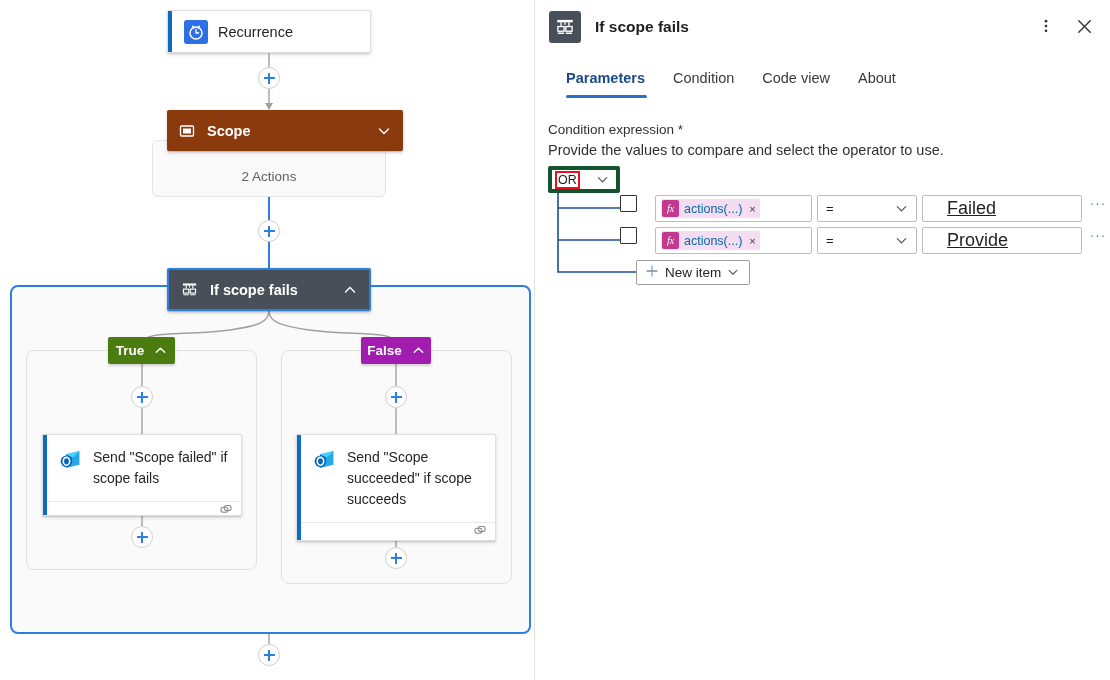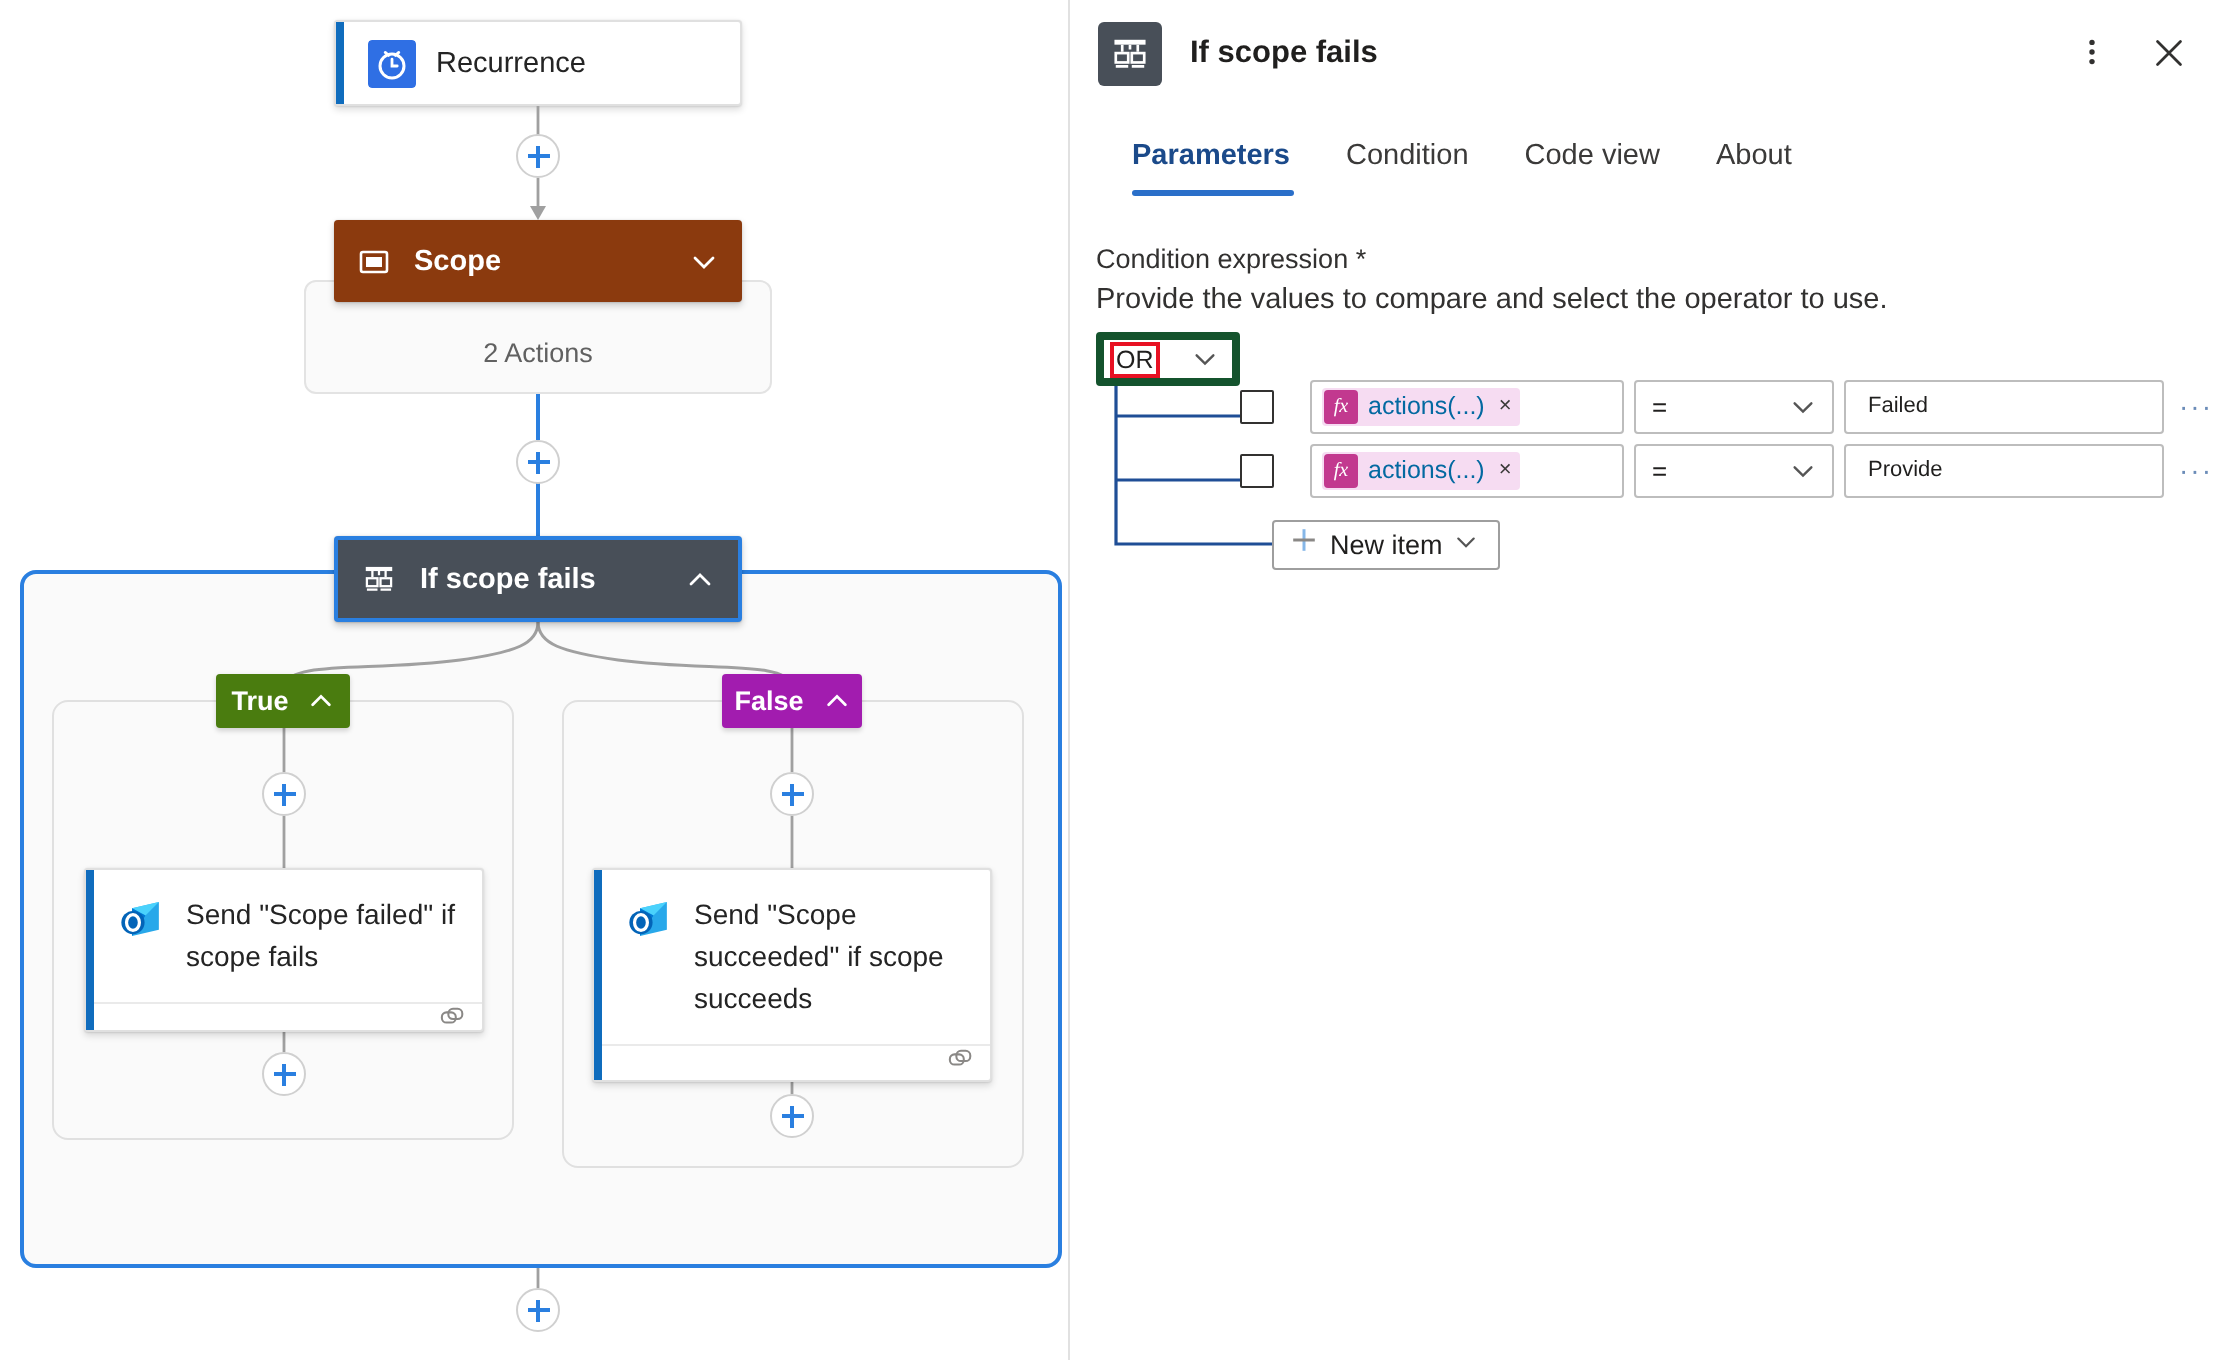--- a/index.html
+++ b/index.html
@@ -134,21 +134,21 @@
     background: #fff; display: flex; align-items: center; z-index: 3;
   }
   .logic-dd .val {
     margin-left: 3px; font-size: 12.5px; color: #201f1e;
     border: 2px solid #e81123; padding: 0px 1px; line-height: 14px;
   }
   .logic-dd .cv { position: absolute; right: 7px; display: flex; }
 
   svg.tree { position: absolute; left: 0; top: 0; width: 574px; height: 300px; z-index: 1; pointer-events:none; }
 
-  .row { position: absolute; height: 16px; display: flex; align-items: center; }
+  .row { position: absolute; height: 16px; display: flex; }
   .cbx { width: 17px; height: 17px; border: 1.6px solid #323130; border-radius: 1px; background: #fff; }
   .token-field {
     width: 157px; height: 27px; border: 1px solid #bdbdbd; border-radius: 2px;
     background: #fff; display: flex; align-items: center; padding-left: 5px;
   }
   .chip {
     display: flex; align-items: center; background: #f6dcf2; border-radius: 2px;
     height: 19px; padding-right: 4px;
   }
   .chip .fx {
@@ -161,21 +161,21 @@
   .op-dd {
     width: 100px; height: 27px; border: 1px solid #bdbdbd; border-radius: 2px;
     background: #fff; display: flex; align-items: center; position: relative;
   }
   .op-dd .v { margin-left: 8px; font-size: 13px; color: #201f1e; }
   .op-dd .cv { position: absolute; right: 8px; display: flex; }
   .val-field {
     width: 160px; height: 27px; border: 1px solid #bdbdbd; border-radius: 2px;
     background: #fff; display: flex; align-items: center;
   }
-  .val-field .v { margin-left: 11px; font-size: 11px; color: #201f1e; }
+  .val-field .v { margin-left: 24px; font-size: 18px; color: #201f1e; text-decoration: underline; }
   .more-btn { width: 20px; display: flex; align-items: center; justify-content: center;
               color: #6b8cb8; font-size: 14px; letter-spacing: 1px; cursor: pointer; }
 
   .newitem {
     position: absolute; left: 637px; top: 260px;
     height: 25px; border: 1px solid #9e9e9e; border-radius: 2px; background: #fff;
     display: flex; align-items: center; padding: 0 10px 0 8px; z-index: 3; cursor: pointer;
   }
   .newitem .lbl { font-size: 13.5px; color: #201f1e; margin: 0 6px; }
 </style>
@@ -226,21 +226,21 @@
         </svg>
       </div>
       <div class="ttl">Recurrence</div>
     </div>
 
     <div class="plus" style="left:258px; top:67px;"></div>
 
     <div class="scope-body" style="left:152px; top:140px; width:234px; height:57px;">
       <span>2 Actions</span>
     </div>
-    <div class="scope-head" style="left:167px; top:110px; width:204px; height:41px;">
+    <div class="scope-head" style="left:167px; top:110px; width:236px; height:41px;">
       <div style="margin-left:12px;display:flex">
         <svg width="16" height="16" viewBox="0 0 16 16">
           <rect x="1.5" y="3" width="13" height="10" rx="1" fill="none" stroke="#fff" stroke-width="1.3"></rect>
           <rect x="4" y="5.5" width="8" height="5" fill="#fff"></rect>
         </svg>
       </div>
       <div class="ttl" style="margin-left:12px">Scope</div>
       <div style="position:absolute;right:12px;display:flex">
         <svg width="14" height="14" viewBox="0 0 14 14">
             <path d="M2.5 5 L7 9.5 L11.5 5" fill="none" stroke="#fff" stroke-width="1.4" stroke-linecap="round"></path>

